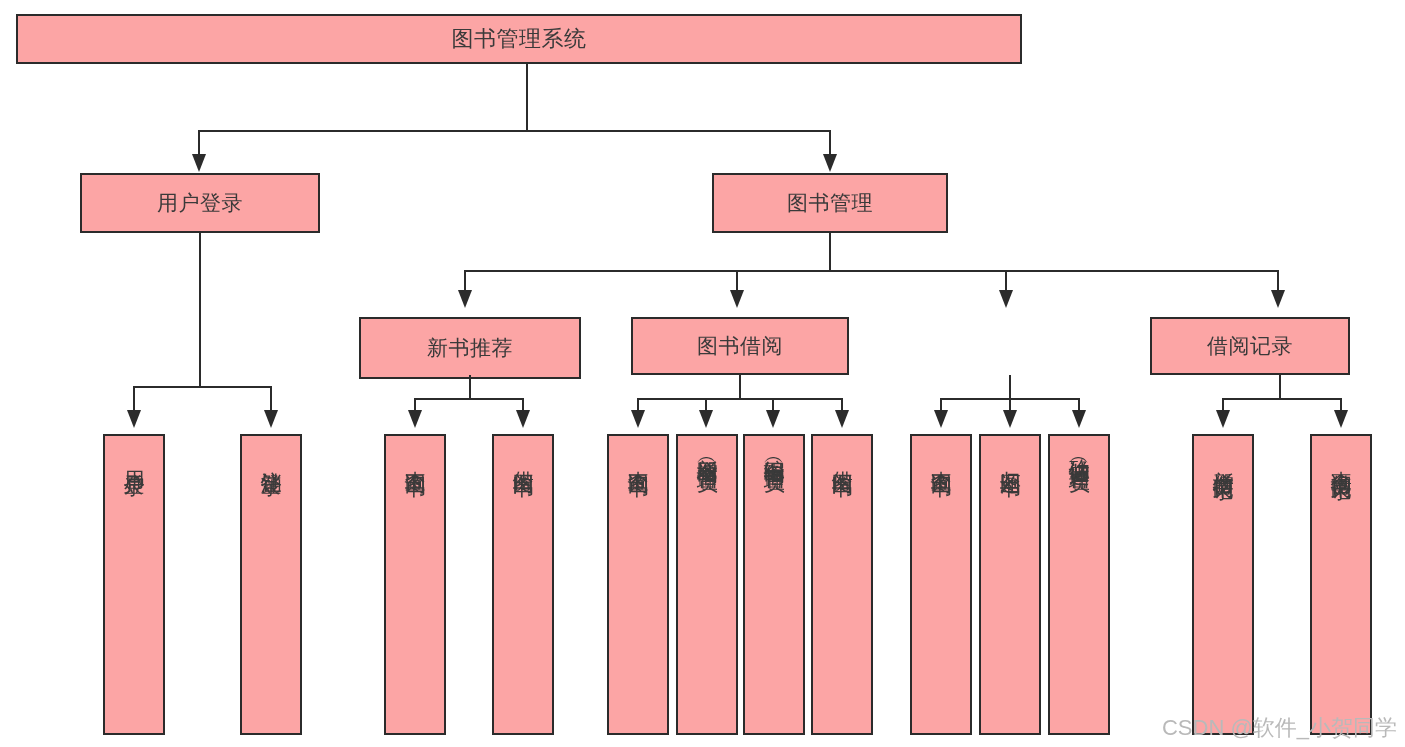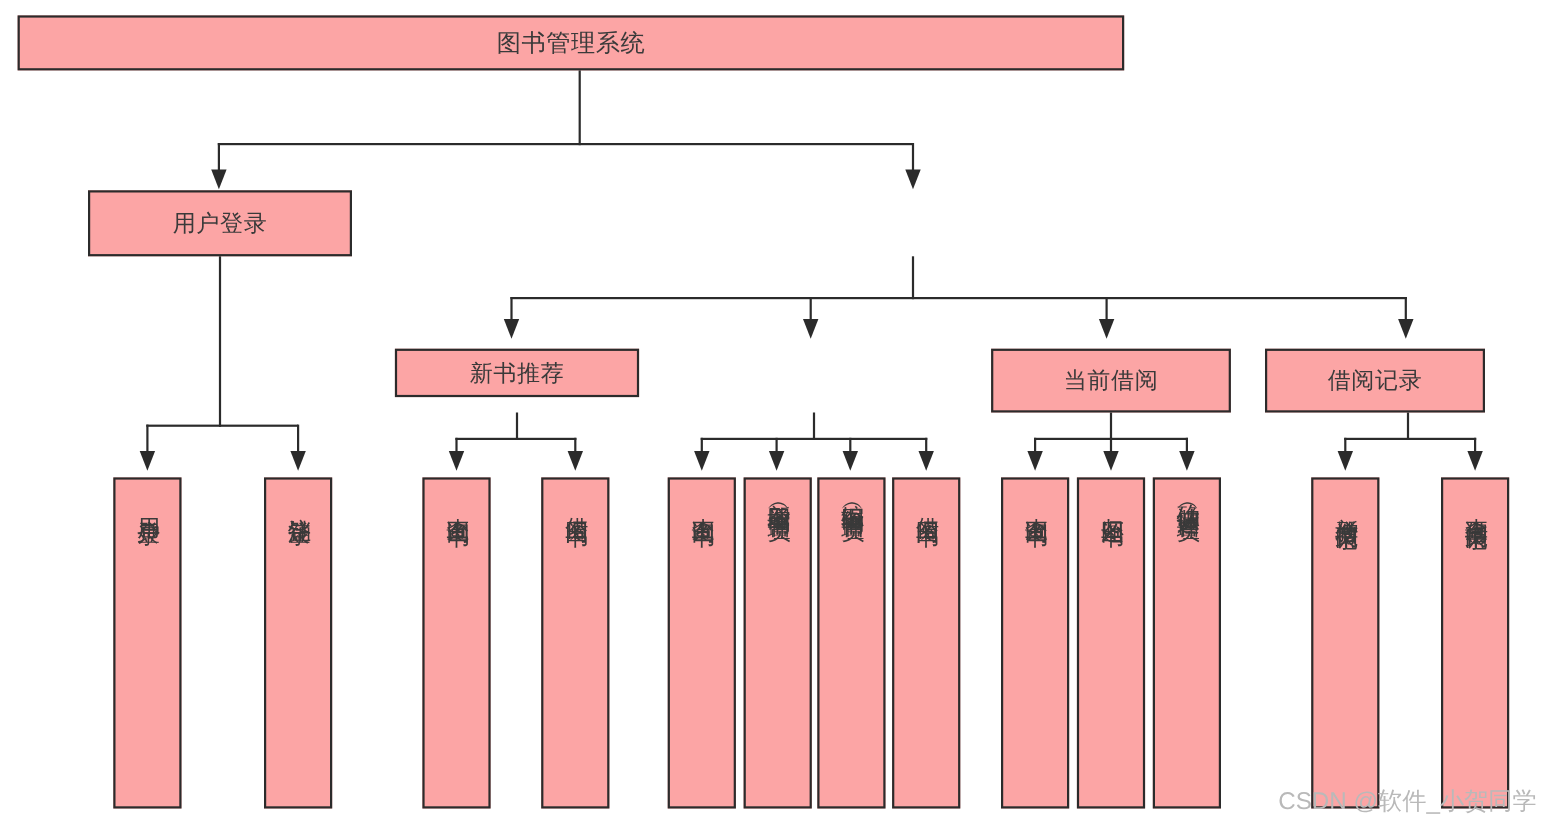--- a/index.html
+++ b/index.html
@@ -98,45 +98,48 @@
 
   <div class="ln h" style="left:198px; top:130px; width:632px;"></div>
 
   <div class="ln v" style="left:198px; top:130px; height:28px;"></div>
   <div class="arrow" style="left:192px; top:154px;"></div>
   <div class="ln v" style="left:829px; top:130px; height:28px;"></div>
   <div class="arrow" style="left:823px; top:154px;"></div>
 
   <div class="node h" style="left:80px; top:173px; width:240px; height:60px;">
     <span class="label">用户登录</span>
+  </div>
+  <div class="node h" style="left:712px; top:173px; width:236px; height:60px;">
+    <span class="label">图书管理</span>
   </div>
 
   <div class="ln v" style="left:199px; top:233px; height:155px;"></div>
   <div class="ln h" style="left:133px; top:386px; width:138px;"></div>
   <div class="ln v" style="left:133px; top:386px; height:26px;"></div>
   <div class="arrow" style="left:127px; top:410px;"></div>
   <div class="ln v" style="left:270px; top:386px; height:26px;"></div>
   <div class="arrow" style="left:264px; top:410px;"></div>
 
   <div class="ln v" style="left:829px; top:233px; height:39px;"></div>
   <div class="ln h" style="left:464px; top:270px; width:815px;"></div>
   <div class="ln v" style="left:464px; top:270px; height:22px;"></div>
   <div class="arrow" style="left:458px; top:290px;"></div>
   <div class="ln v" style="left:736px; top:270px; height:22px;"></div>
   <div class="arrow" style="left:730px; top:290px;"></div>
   <div class="ln v" style="left:1005px; top:270px; height:22px;"></div>
   <div class="arrow" style="left:999px; top:290px;"></div>
   <div class="ln v" style="left:1277px; top:270px; height:22px;"></div>
   <div class="arrow" style="left:1271px; top:290px;"></div>
 
-  <div class="node h" style="left:359px; top:317px; width:222px; height:44px;">
+  <div class="node h" style="left:359px; top:317px; width:222px; height:62px;">
     <span class="label">新书推荐</span>
   </div>
-  <div class="node h" style="left:901px; top:317px; width:218px; height:58px;">
-    <span class="label">当前借阅</span>
+  <div class="node h" style="left:631px; top:317px; width:218px; height:58px;">
+    <span class="label">图书借阅</span>
   </div>
   <div class="node h" style="left:1150px; top:317px; width:200px; height:58px;">
     <span class="label">借阅记录</span>
   </div>
 
   <div class="ln v" style="left:469px; top:375px; height:25px;"></div>
   <div class="ln h" style="left:414px; top:398px; width:110px;"></div>
   <div class="ln v" style="left:414px; top:398px; height:14px;"></div>
   <div class="arrow" style="left:408px; top:410px;"></div>
   <div class="ln v" style="left:522px; top:398px; height:14px;"></div>

